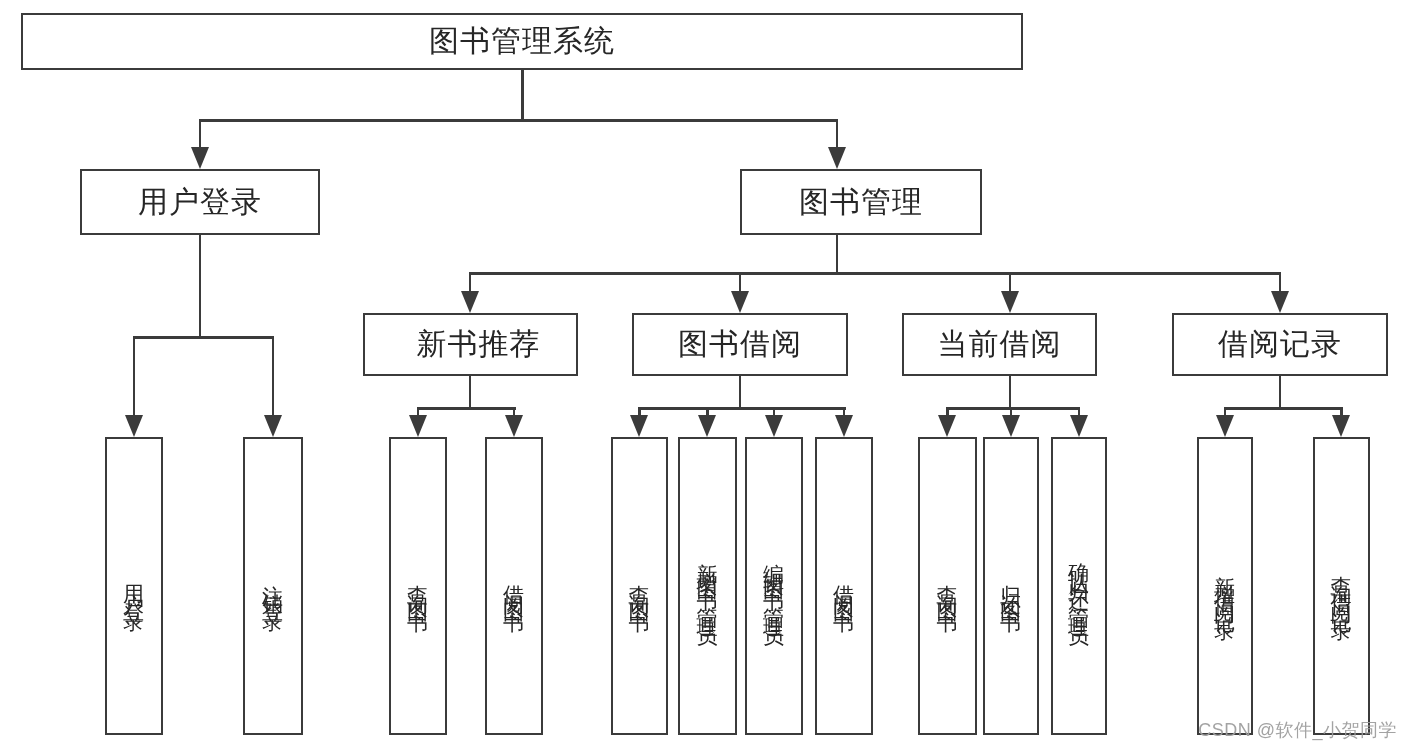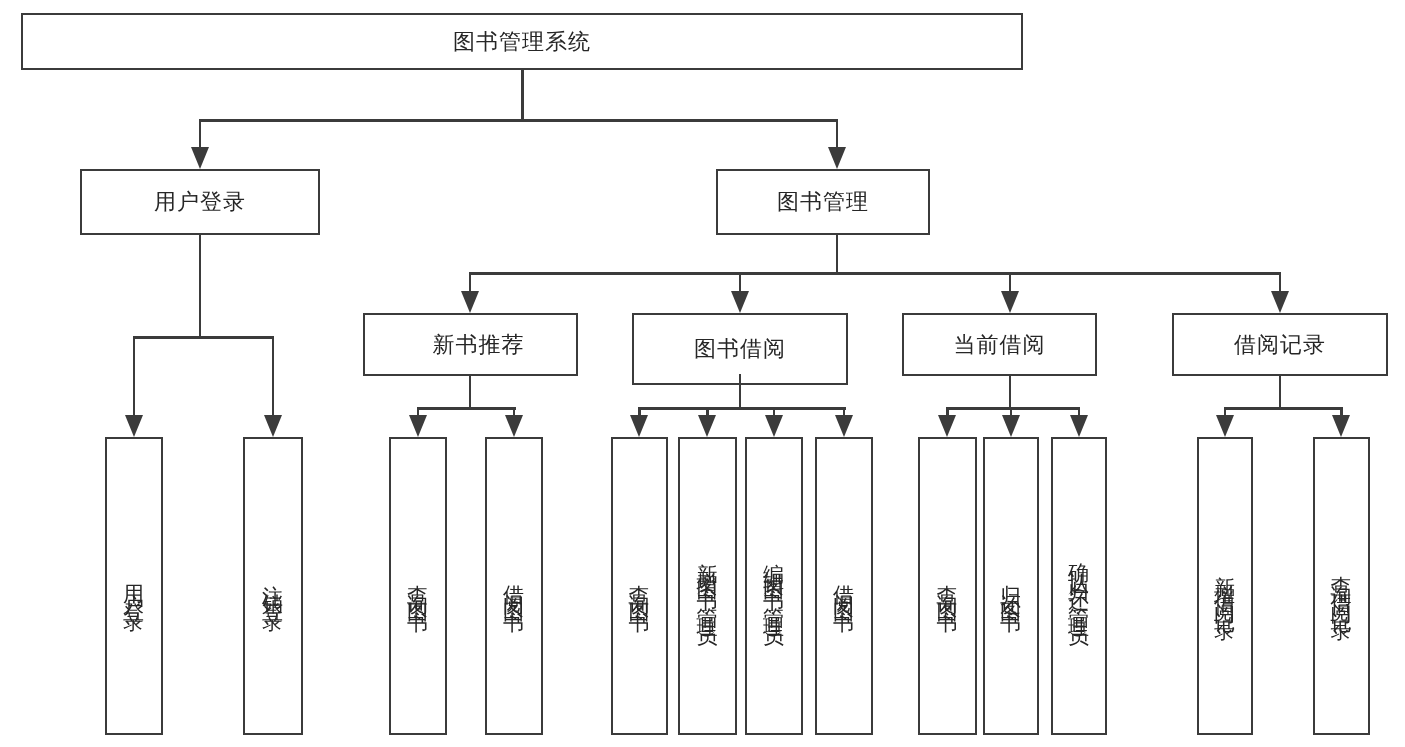--- a/index.html
+++ b/index.html
@@ -4,21 +4,21 @@
 <style>
   html,body{margin:0;padding:0;background:#ffffff;}
   .canvas{
     position:relative;width:1405px;height:747px;background:#ffffff;
     font-family:"Liberation Sans","DejaVu Sans",sans-serif;overflow:hidden;
   }
   .box{
     position:absolute;box-sizing:border-box;background:#ffffff;
     border:2.5px solid #3b3b3b;display:flex;align-items:center;justify-content:center;
   }
-  .hlabel{font-size:22px;color:#262626;letter-spacing:1px;white-space:nowrap;}
+  .hlabel{font-size:30px;color:#262626;letter-spacing:1px;white-space:nowrap;}
   .vlabel{
     writing-mode:vertical-rl;text-orientation:mixed;
     font-size:21px;color:#262626;letter-spacing:9px;white-space:nowrap;line-height:1;
   }
   .line{position:absolute;background:#3b3b3b;}
   .arrow{
     position:absolute;width:0;height:0;
     border-left:9px solid transparent;border-right:9px solid transparent;
     border-top:22px solid #3b3b3b;
   }
@@ -39,21 +39,21 @@
   <div class="line" style="left:521px;top:69px;width:2.5px;height:50px;"></div>
   <div class="line" style="left:199px;top:119px;width:639px;height:2.5px;"></div>
   <div class="line" style="left:198.75px;top:119px;width:2.5px;height:30px;"></div>
   <div class="line" style="left:835.75px;top:119px;width:2.5px;height:30px;"></div>
   <div class="arrow" style="left:191px;top:147px;"></div>
   <div class="arrow" style="left:828px;top:147px;"></div>
 
   <div class="box" style="left:80px;top:169px;width:240px;height:66px;">
     <span class="hlabel">用户登录</span>
   </div>
-  <div class="box" style="left:716px;top:169px;width:214px;height:66px;">
+  <div class="box" style="left:740px;top:169px;width:242px;height:66px;">
     <span class="hlabel">图书管理</span>
   </div>
 
   <div class="line" style="left:198.75px;top:235px;width:2.5px;height:102px;"></div>
   <div class="line" style="left:133px;top:336px;width:141px;height:2.5px;"></div>
   <div class="line" style="left:132.75px;top:336px;width:2.5px;height:81px;"></div>
   <div class="line" style="left:271.75px;top:336px;width:2.5px;height:81px;"></div>
   <div class="arrow" style="left:125px;top:415px;"></div>
   <div class="arrow" style="left:264px;top:415px;"></div>
 
@@ -64,21 +64,21 @@
   <div class="line" style="left:1008.75px;top:272px;width:2.5px;height:21px;"></div>
   <div class="line" style="left:1278.75px;top:272px;width:2.5px;height:21px;"></div>
   <div class="arrow" style="left:461px;top:291px;"></div>
   <div class="arrow" style="left:731px;top:291px;"></div>
   <div class="arrow" style="left:1001px;top:291px;"></div>
   <div class="arrow" style="left:1271px;top:291px;"></div>
 
   <div class="box" style="left:363px;top:313px;width:215px;height:63px;padding-left:16px;">
     <span class="hlabel">新书推荐</span>
   </div>
-  <div class="box" style="left:632px;top:313px;width:216px;height:72px;">
+  <div class="box" style="left:632px;top:313px;width:216px;height:63px;">
     <span class="hlabel">图书借阅</span>
   </div>
   <div class="box" style="left:902px;top:313px;width:195px;height:63px;">
     <span class="hlabel">当前借阅</span>
   </div>
   <div class="box" style="left:1172px;top:313px;width:216px;height:63px;text-align:right;">
     <span class="hlabel">借阅记录</span>
   </div>
 
   <div class="line" style="left:468.75px;top:374px;width:2.5px;height:35px;"></div>
@@ -152,14 +152,15 @@
     <span class="vlabel">确认归还（管理员）</span>
   </div>
 
   <div class="box" style="left:1197px;top:437px;width:56px;height:298px;">
     <span class="vlabel">新增借阅记录</span>
   </div>
   <div class="box" style="left:1313px;top:437px;width:57px;height:298px;">
     <span class="vlabel">查询借阅记录</span>
   </div>
 
+  <div class="watermark">CSDN @软件_小贺同学</div>
 
 </div>
 
 </body></html>

